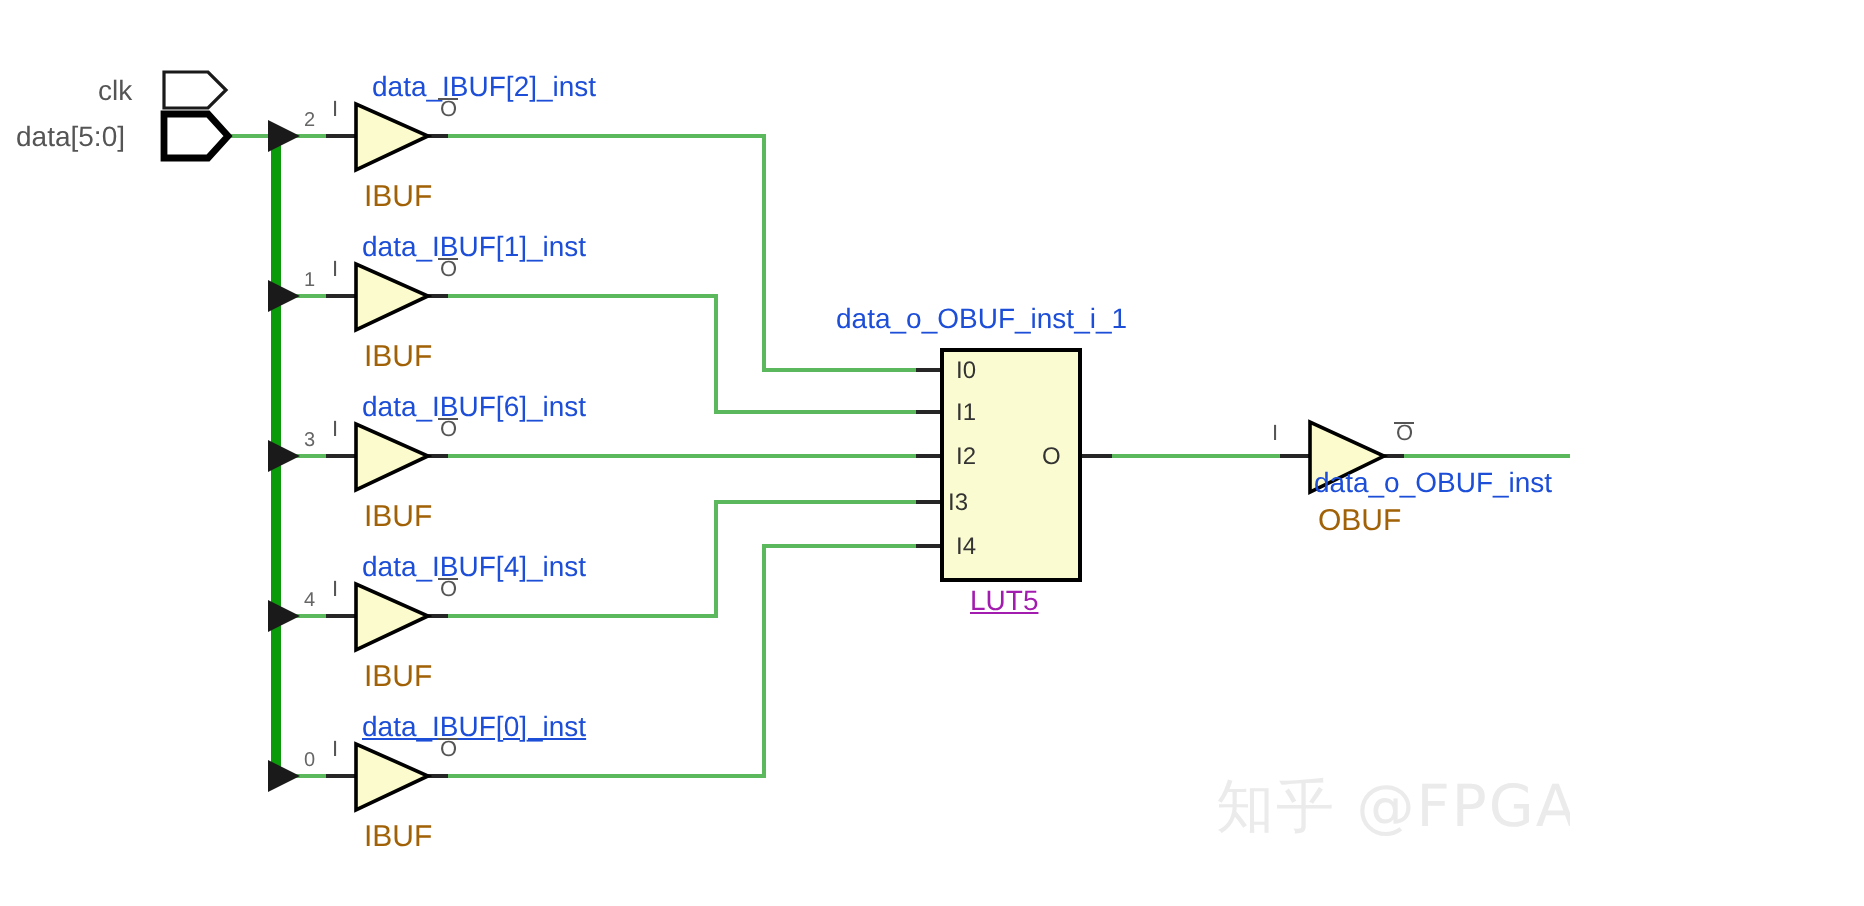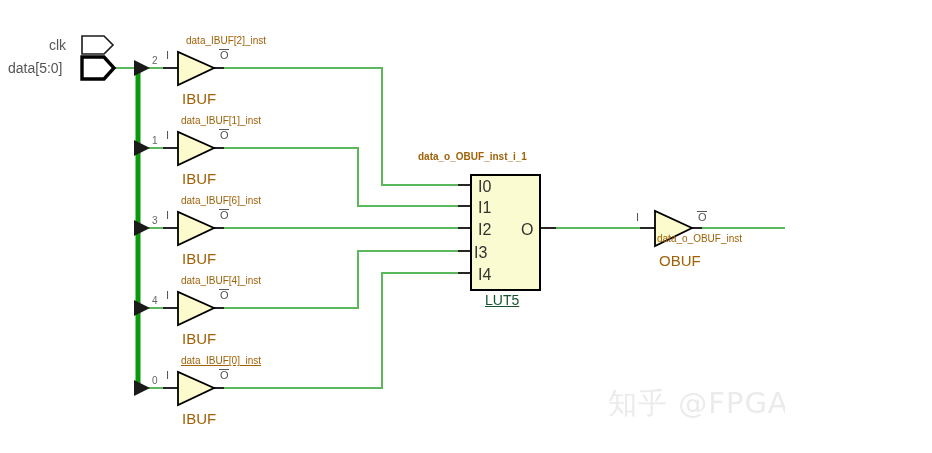--- a/index.html
+++ b/index.html
@@ -21,46 +21,46 @@
     top: 0;
   }
   .lbl {
     position: absolute;
     font-family: "Liberation Sans", sans-serif;
     color: #4d4d4d;
     white-space: nowrap;
     line-height: 1;
   }
   .lbl-inst {
-    font-size: 10px;
-    color: #a16207;
+    font-size: 14px;
+    color: #1d4ed8;
   }
   .lbl-prim {
     font-size: 15px;
     color: #a16207;
   }
   .lbl-port {
     font-size: 14px;
     color: #555555;
   }
   .lbl-pin {
     font-size: 11px;
     color: #555555;
   }
   .lbl-idx {
     font-size: 10px;
     color: #666666;
   }
   .lbl-pinname {
-    font-size: 16px;
+    font-size: 12px;
     color: #333333;
   }
   .lbl-blockname {
     font-size: 14px;
-    color: #14532d;
+    color: #a21caf;
     text-decoration: underline;
   }
   .watermark {
     position: absolute;
     font-size: 29px;
     color: #ebebeb;
     font-family: "DejaVu Sans", sans-serif;
     white-space: nowrap;
     letter-spacing: 1px;
   }
@@ -193,21 +193,21 @@
   <div class="obar" style="left:219px; top:289px; width:10px;"></div>
   <div class="lbl lbl-prim" style="left:182px; top:331px;">IBUF</div>
 
   <div class="lbl lbl-idx" style="left:152px; top:376px;">0</div>
   <div class="lbl lbl-pin" style="left:166px; top:370px;">I</div>
   <div class="lbl lbl-inst" style="left:181px; top:356px;text-decoration:underline;">data_IBUF[0]_inst</div>
   <div class="lbl lbl-pin" style="left:220px; top:370px;">O</div>
   <div class="obar" style="left:219px; top:369px; width:10px;"></div>
   <div class="lbl lbl-prim" style="left:182px; top:411px;">IBUF</div>
 
-  <div class="lbl lbl-inst" style="left:418px; top:152px;font-weight:bold;">data_o_OBUF_inst_i_1</div>
+  <div class="lbl lbl-inst" style="left:418px; top:152px;">data_o_OBUF_inst_i_1</div>
 
   <div class="lbl lbl-pinname" style="left:478px; top:179px;">I0</div>
   <div class="lbl lbl-pinname" style="left:478px; top:200px;">I1</div>
   <div class="lbl lbl-pinname" style="left:478px; top:222px;">I2</div>
   <div class="lbl lbl-pinname" style="left:474px; top:245px;">I3</div>
   <div class="lbl lbl-pinname" style="left:478px; top:267px;">I4</div>
   <div class="lbl lbl-pinname" style="left:521px; top:222px;">O</div>
 
   <div class="lbl lbl-blockname" style="left:485px; top:293px;">LUT5</div>
 

